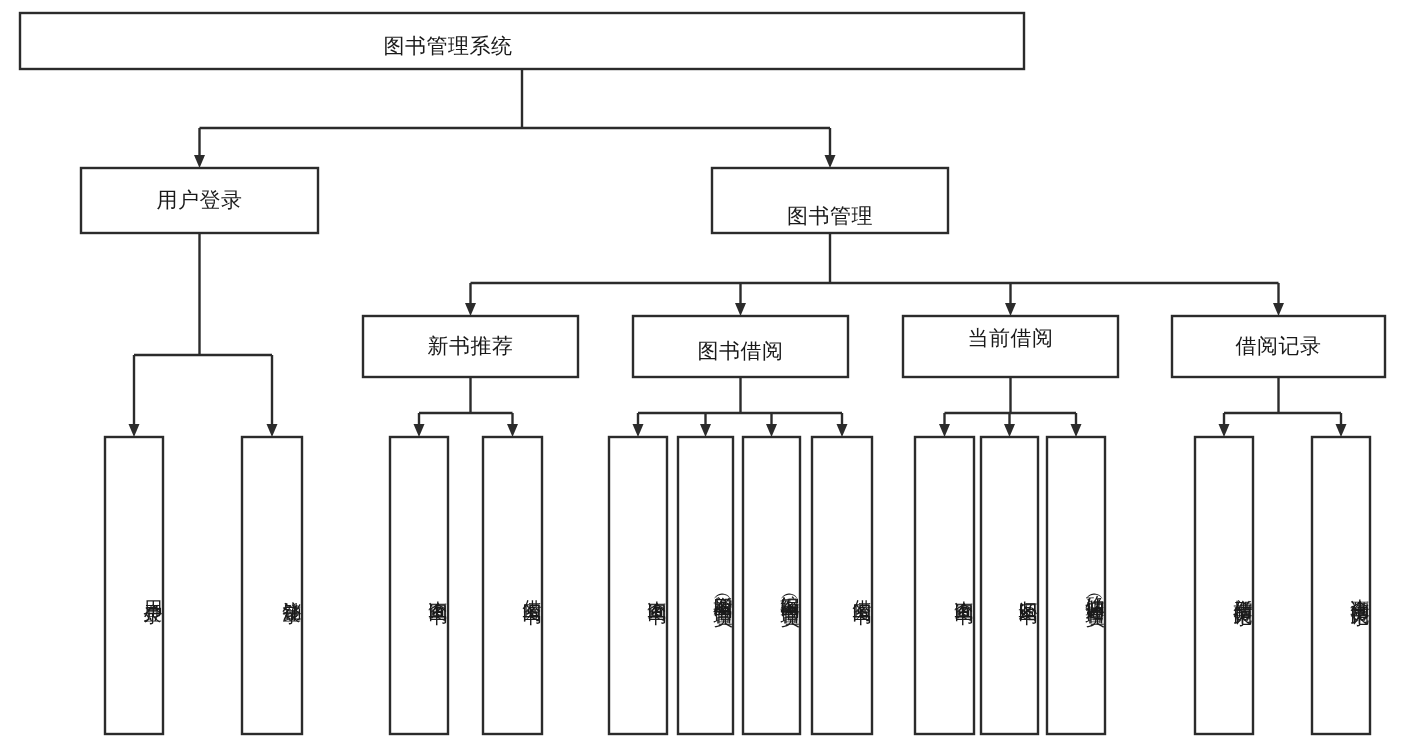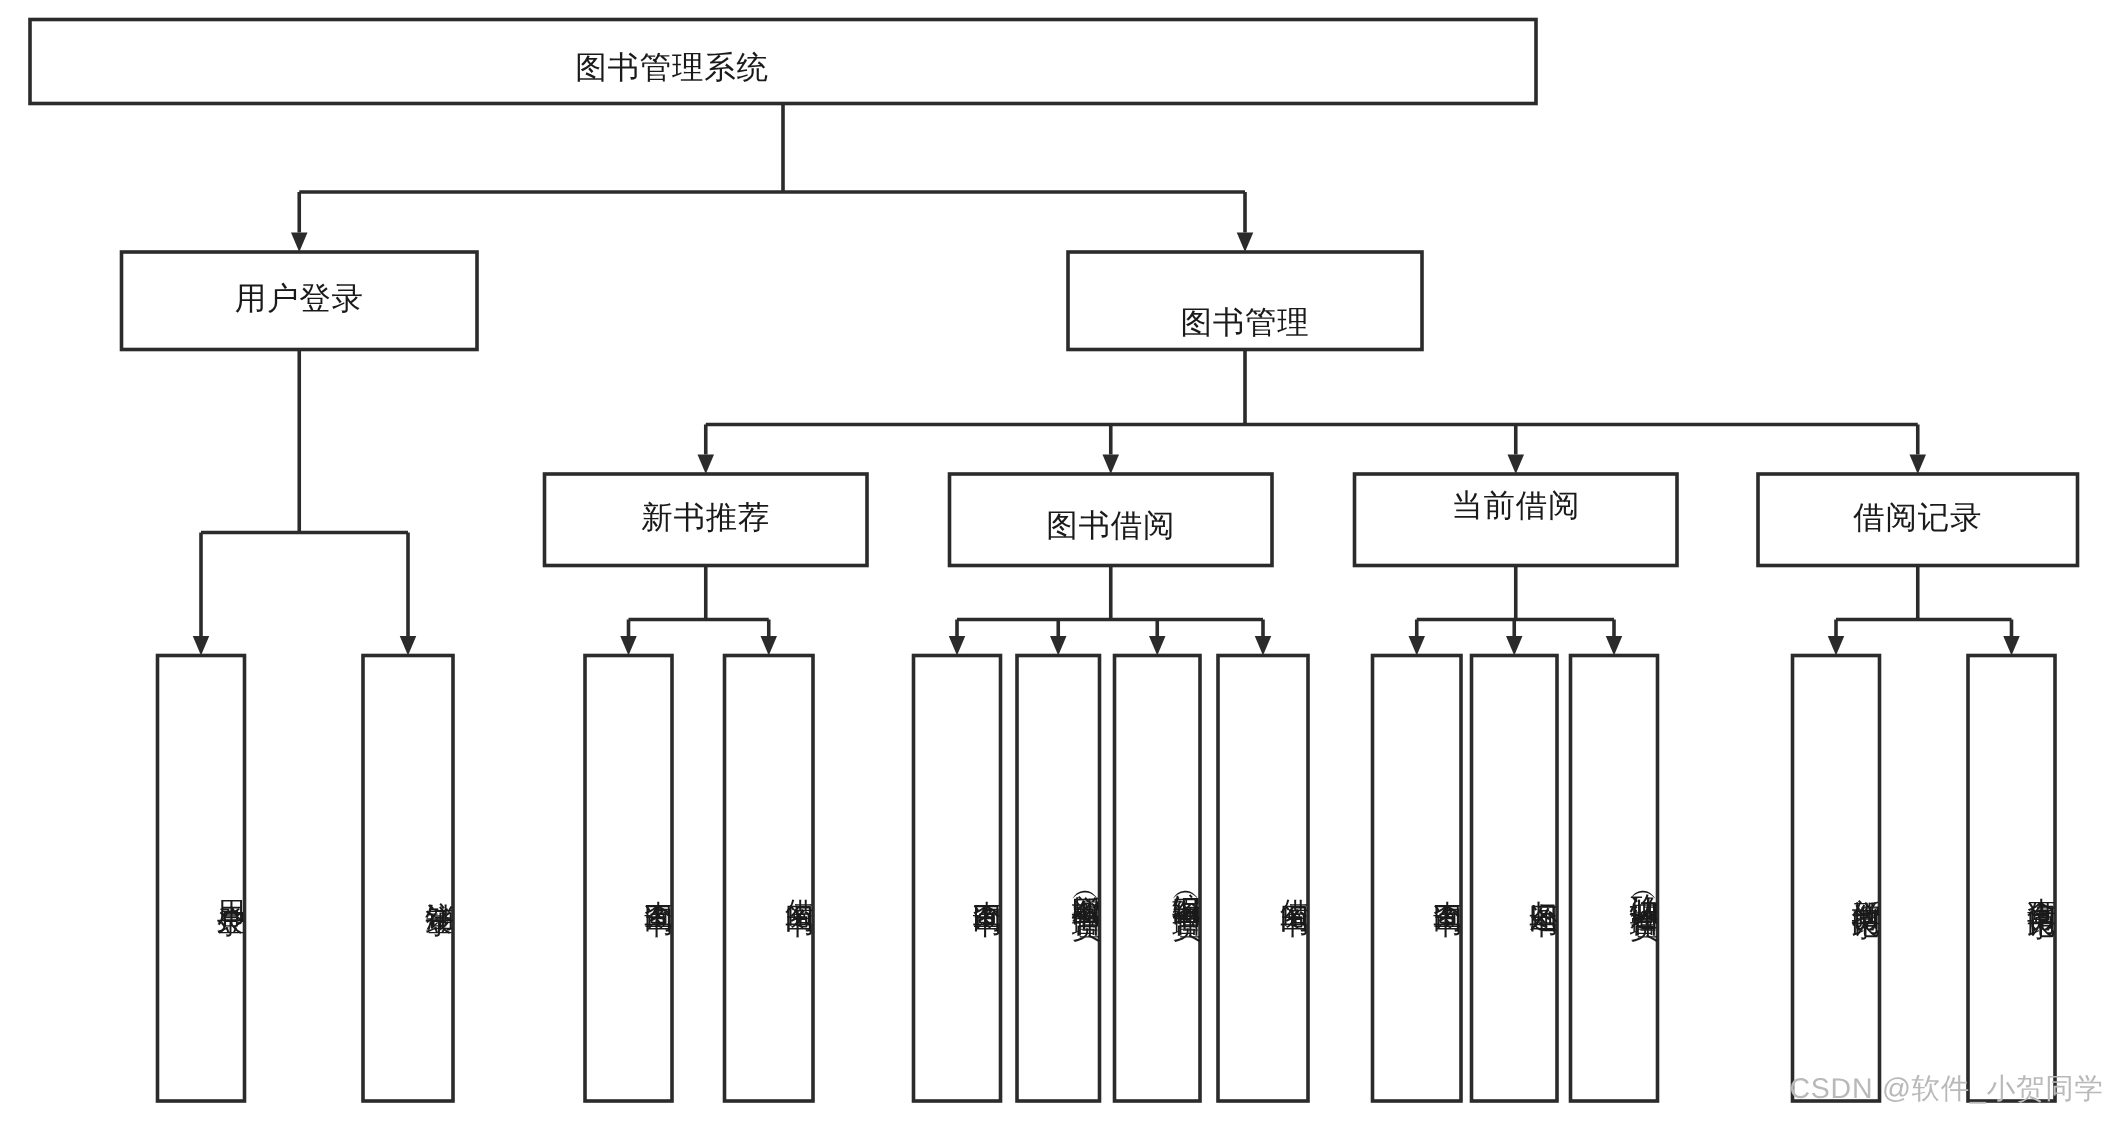--- a/index.html
+++ b/index.html
@@ -172,14 +172,13 @@
       <div class="node-label vertical" style="left: 609px; top: 437px; width: 58px; height: 297px;">查询图书</div>
       <div class="node-label vertical" style="left: 678px; top: 437px; width: 55px; height: 297px;">新增图书（管理员）</div>
       <div class="node-label vertical" style="left: 743px; top: 437px; width: 57px; height: 297px;">编辑图书（管理员）</div>
       <div class="node-label vertical" style="left: 812px; top: 437px; width: 60px; height: 297px;">借阅图书</div>
       <div class="node-label vertical" style="left: 915px; top: 437px; width: 59px; height: 297px;">查询图书</div>
       <div class="node-label vertical" style="left: 981px; top: 437px; width: 57px; height: 297px;">归还图书</div>
       <div class="node-label vertical" style="left: 1047px; top: 437px; width: 58px; height: 297px;">确认归还（管理员）</div>
       <div class="node-label vertical" style="left: 1195px; top: 437px; width: 58px; height: 297px;">新增借阅记录</div>
       <div class="node-label vertical" style="left: 1312px; top: 437px; width: 58px; height: 297px;">查询借阅记录</div>
     </div>
-  <div class="watermark">CSDN @软件_小贺同学</div>
 </div>
 
 </body></html>

